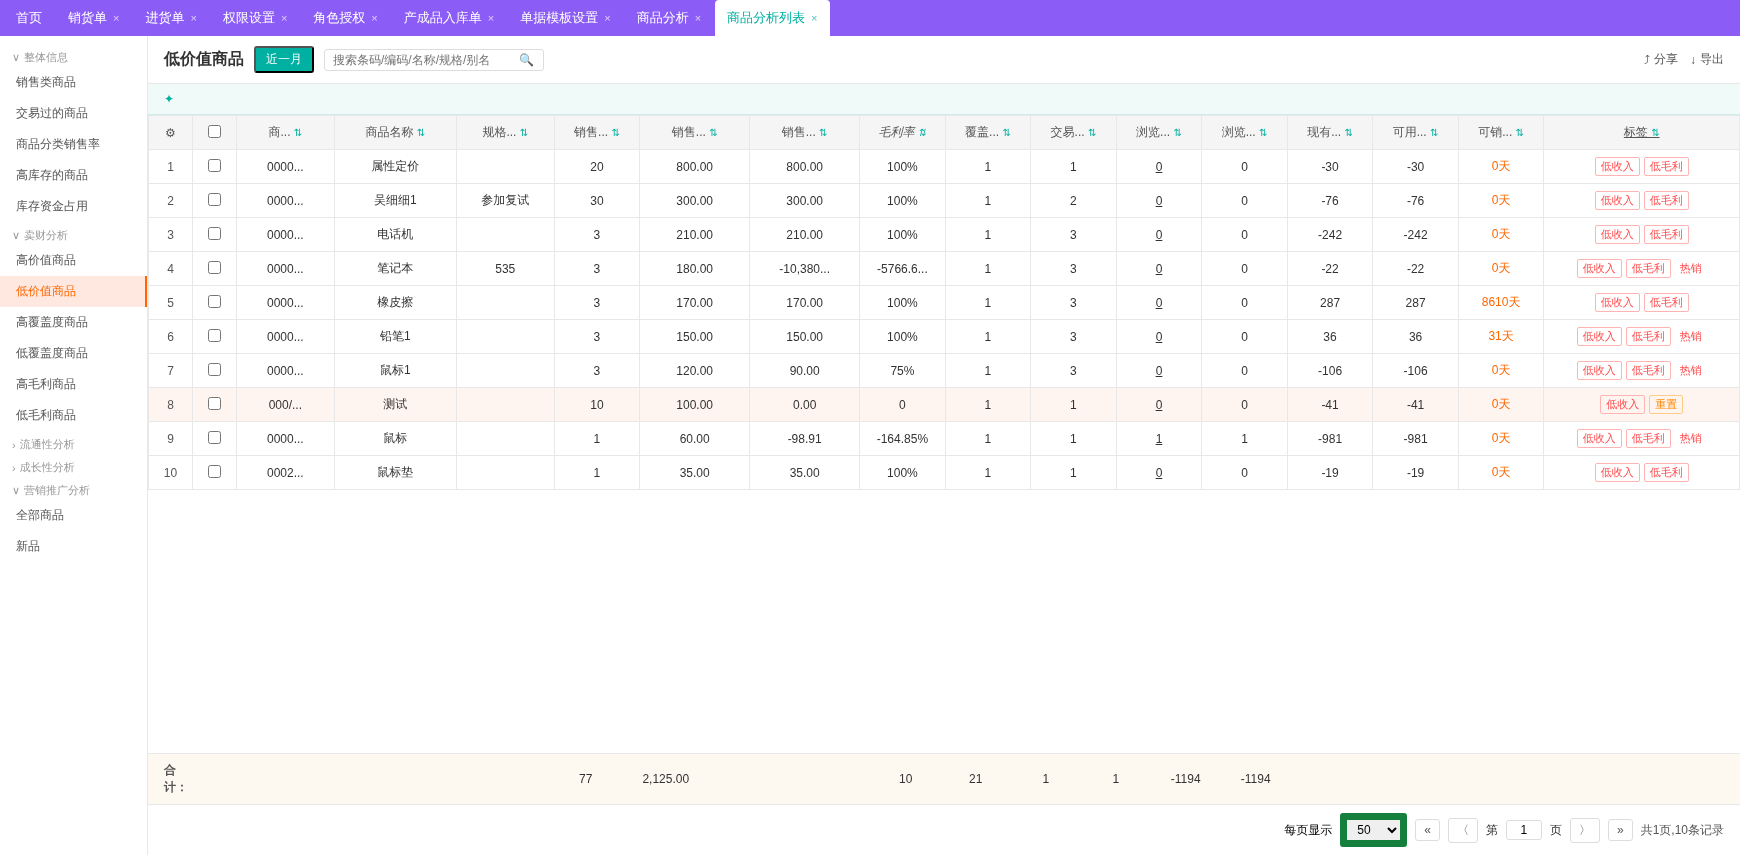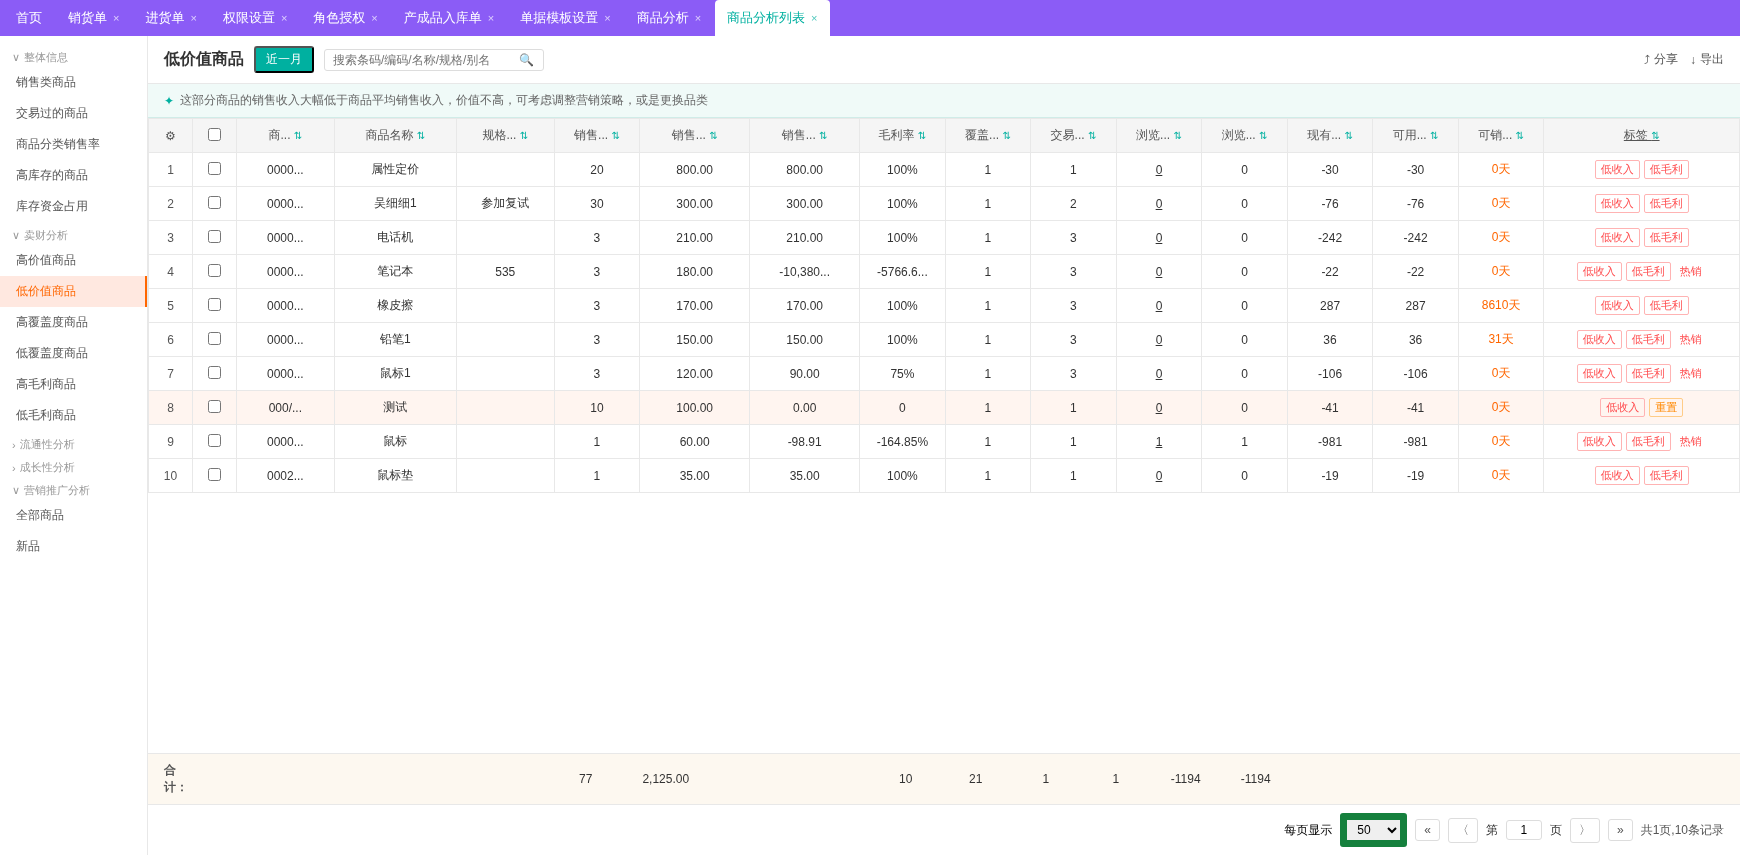--- a/index.html
+++ b/index.html
@@ -144,36 +144,35 @@
         </div>
         <div class="header-btn">
           <span>↓</span>
           <span>导出</span>
         </div>
       </div>
     </div>
 
     <div class="info-bar">
       <span class="info-icon">✦</span>
-      <span>这部分商品的销售收入大幅低于商品平均销售收入，价值不高，可考虑调整营销策略，或是更换品类</span>
     </div>
 
     <div class="table-area">
       <table>
         <thead>
           <tr>
             <th style="width:36px;"><span>⚙</span></th>
             <th style="width:36px;"><input type="checkbox" style=""></th>
             <th style="width:80px;">商... <span class="sort-icons">⇅</span></th>
             <th style="width:100px;">商品名称 <span class="sort-icons">⇅</span></th>
             <th style="width:80px;">规格... <span class="sort-icons">⇅</span></th>
             <th style="width:70px;">销售... <span class="sort-icons">⇅</span></th>
             <th style="width:90px;">销售... <span class="sort-icons">⇅</span></th>
             <th style="width:90px;">销售... <span class="sort-icons">⇅</span></th>
-            <th style="width:70px;">毛利率 <span class="sort-icons">⇅</span></th>
+            <th style="width:70px;font-style:italic;">毛利率 <span class="sort-icons">⇅</span></th>
             <th style="width:70px;">覆盖... <span class="sort-icons">⇅</span></th>
             <th style="width:70px;">交易... <span class="sort-icons">⇅</span></th>
             <th style="width:70px;">浏览... <span class="sort-icons">⇅</span></th>
             <th style="width:70px;">浏览... <span class="sort-icons">⇅</span></th>
             <th style="width:70px;">现有... <span class="sort-icons">⇅</span></th>
             <th style="width:70px;">可用... <span class="sort-icons">⇅</span></th>
             <th style="width:70px;">可销... <span class="sort-icons">⇅</span></th>
             <th style="width:160px;text-decoration:underline;">标签 <span class="sort-icons">⇅</span></th>
           </tr>
         </thead>

